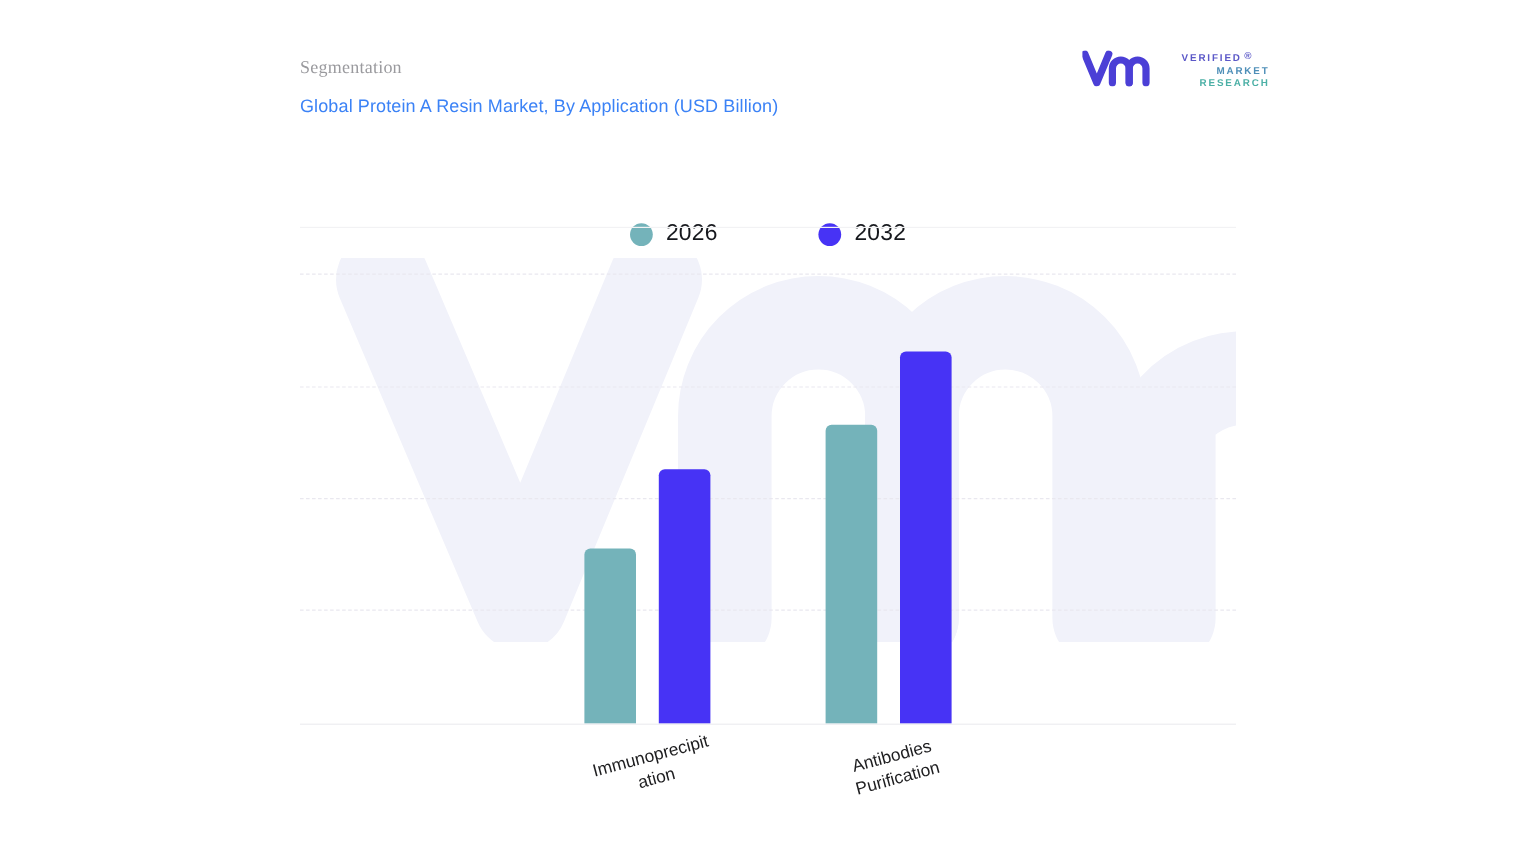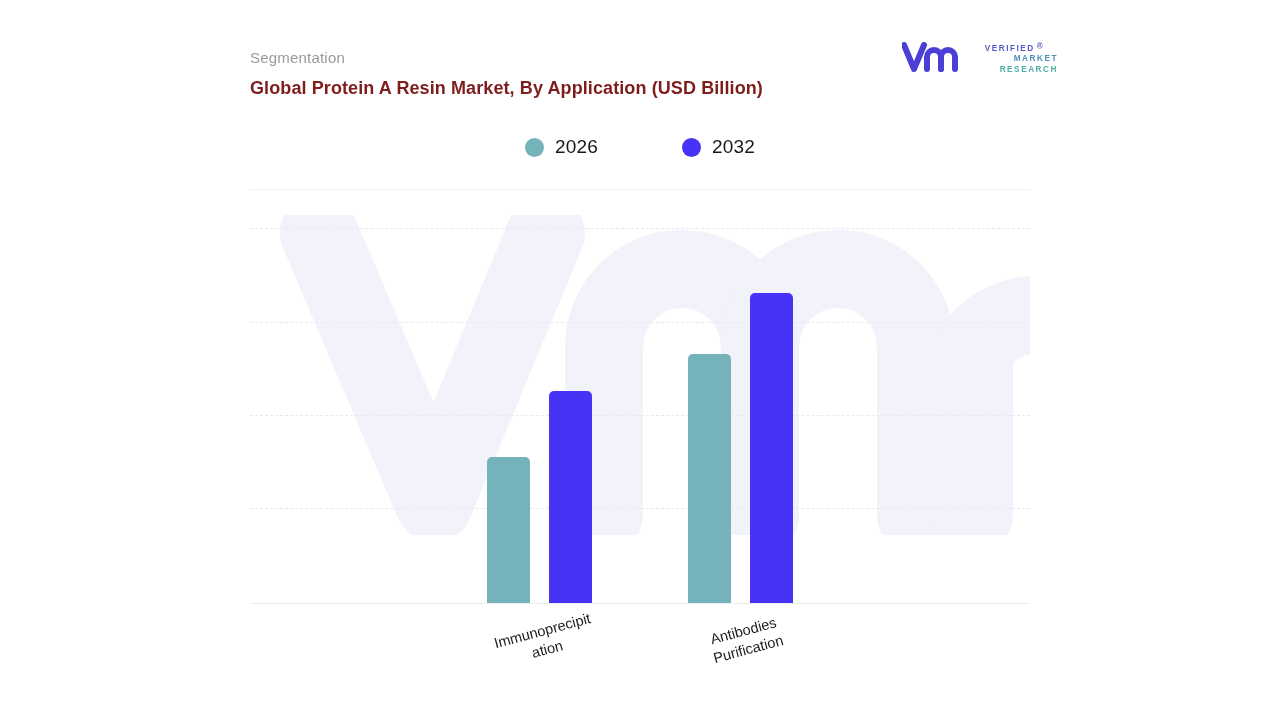--- a/index.html
+++ b/index.html
@@ -20,29 +20,30 @@
   }
 
   
   .seg-label {
     position: absolute;
     left: 250px; top: 49px;
     font-size: 15px;
     color: #9a9a9e;
     letter-spacing: .2px;
     white-space: nowrap;
+    font-family: Liberation Serif, serif;
   }
 
   .chart-title {
     position: absolute;
     left: 250px; top: 74px;
     width: 600px;
-    font-size: 18px;
-    font-weight: bold;
-    color: #7f1d1d;
+    font-size: 15px;
+    font-weight: normal;
+    color: #3b82f6;
     line-height: 29px;
     letter-spacing: .1px;
   }
 
   
   .logo {
     position: absolute;
     right: 222px; top: 42px;
     display: flex;
     align-items: center;
@@ -80,20 +81,21 @@
     width: 780px;
     display: flex;
     justify-content: center;
     align-items: center;
     gap: 84px;
   }
   .legend-item {
     display: flex;
     align-items: center;
     gap: 11px;
+    margin-top: 48px;
   }
   .legend-dot {
     width: 19px; height: 19px;
     border-radius: 50%;
     display: block;
   }
   .legend-text {
     font-size: 19px;
     color: #16181d;
     letter-spacing: .2px;

